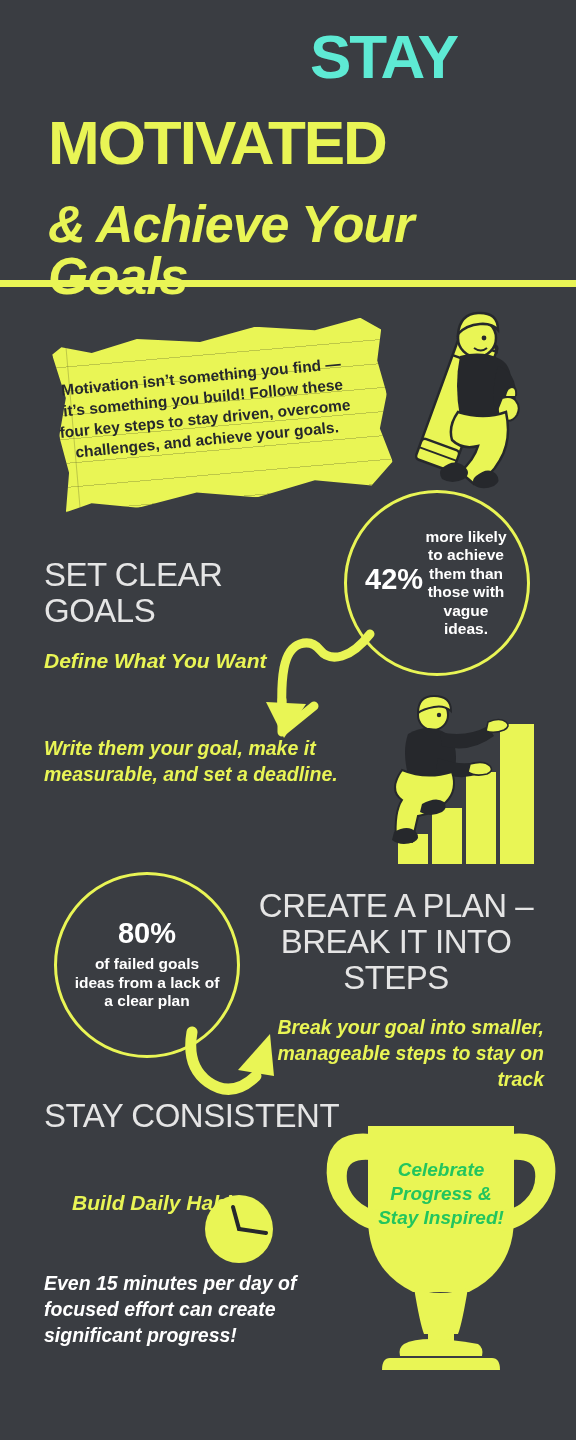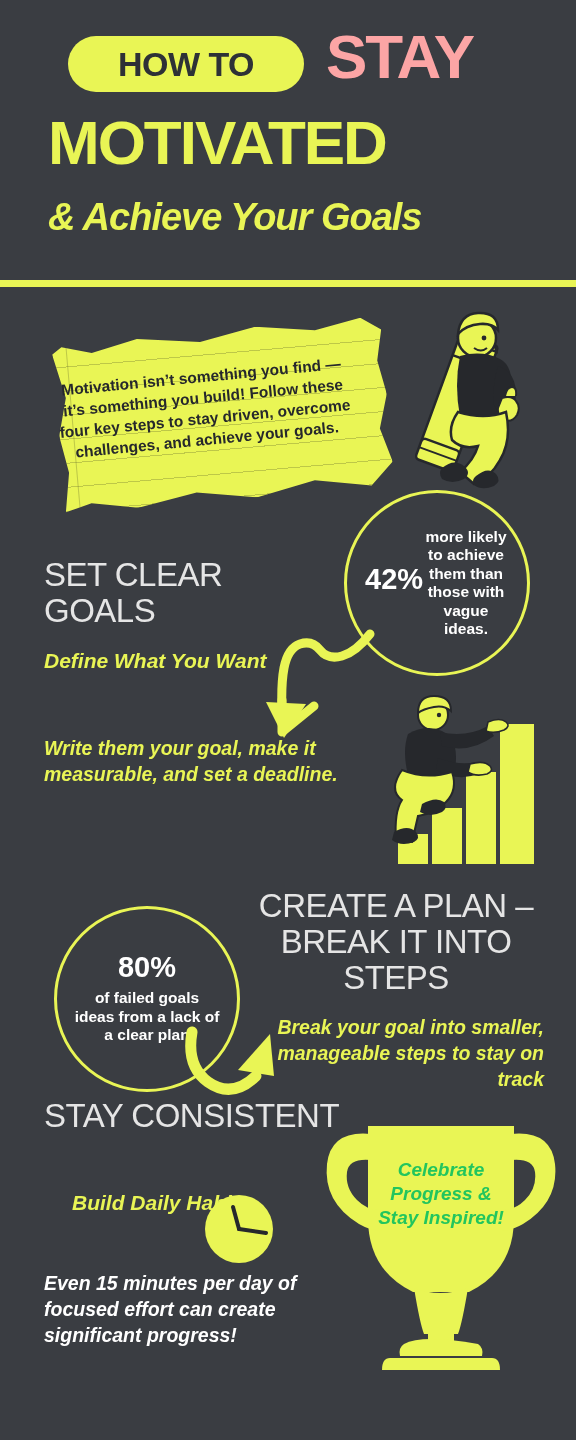--- a/index.html
+++ b/index.html
@@ -22,32 +22,32 @@
     position: absolute; left: 68px; top: 36px;
     width: 236px; height: 56px;
     background: #e9f555; border-radius: 28px;
     display: flex; align-items: center; justify-content: center;
   }
   .howto-pill span {
     color: #2e3136; font-size: 34px; font-weight: 700;
     letter-spacing: -0.5px; line-height: 1;
   }
   .stay-word {
-    position: absolute; left: 326px; top: 26px;
-    color: #fca5a5; font-size: 62px; font-weight: 700;
+    position: absolute; left: 310px; top: 26px;
+    color: #5eead4; font-size: 62px; font-weight: 700;
     letter-spacing: -2px; line-height: 1;
   }
   .motivated-word {
     position: absolute; left: 48px; top: 112px;
     color: #e9f555; font-size: 62px; font-weight: 700;
     letter-spacing: -2px; line-height: 1; width: 500px;
   }
   .subtitle-word {
     position: absolute; left: 48px; top: 198px;
-    color: #e9f555; font-size: 38px; font-weight: 700;
+    color: #e9f555; font-size: 52px; font-weight: 700;
     font-style: italic; letter-spacing: -1px; line-height: 1;
     width: 500px;
   }
   .divider {
     position: absolute; left: 0; top: 280px;
     width: 576px; height: 7px; background: #e9f555;
   }
 
   
   .note-card {
@@ -85,21 +85,21 @@
   
   .stat-circle-42 {
     position: absolute; left: 344px; top: 490px;
     width: 186px; height: 186px;
     border: 3px solid #e9f555; border-radius: 50%;
     display: flex; flex-direction: row;
     align-items: center; justify-content: center;
     padding: 0 18px;
   }
   .stat-circle-80 {
-    position: absolute; left: 54px; top: 906px;
+    position: absolute; left: 54px; top: 872px;
     width: 186px; height: 186px;
     border: 3px solid #e9f555; border-radius: 50%;
     display: flex; flex-direction: column;
     align-items: center; justify-content: center;
     padding: 0 16px;
   }
   .stat-num {
     color: #ffffff; font-size: 29px; font-weight: 700;
     line-height: 1; margin-bottom: 7px;
   }
@@ -146,23 +146,20 @@
     color: #22c55e; font-size: 19px; font-weight: 700; font-style: italic;
     line-height: 24px; text-align: center;
   }
 </style>
 </head>
 <body>
 
 <div class="page">
 
   <div class="header">
-    <div class="howto-pill">
-      <span>HOW TO</span>
-    </div>
     <div class="stay-word">STAY</div>
     <div class="motivated-word">MOTIVATED</div>
     <div class="subtitle-word">&amp; Achieve Your Goals</div>
   </div>
   <div class="divider"></div>
 
   <div class="note-card">
     <div class="note-lines"></div>
     <div class="note-margin"></div>
   </div>

